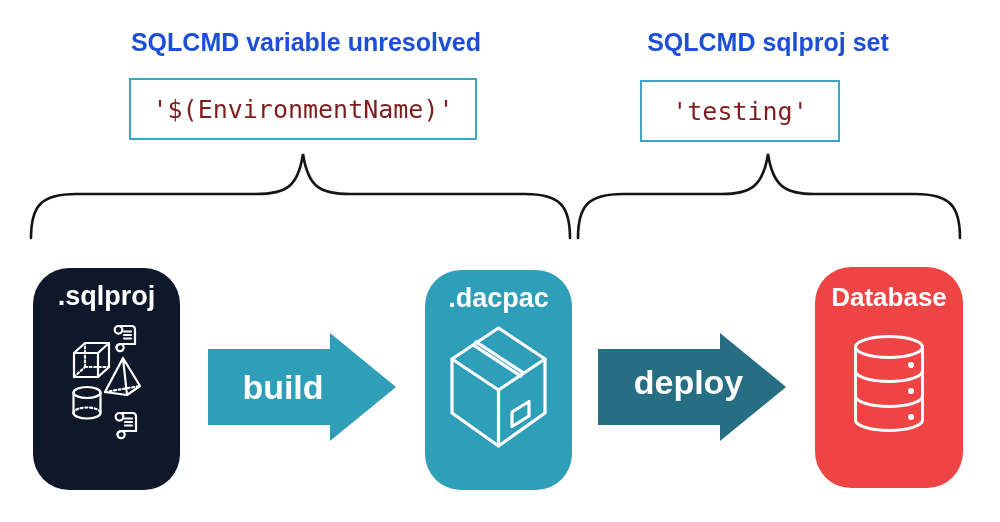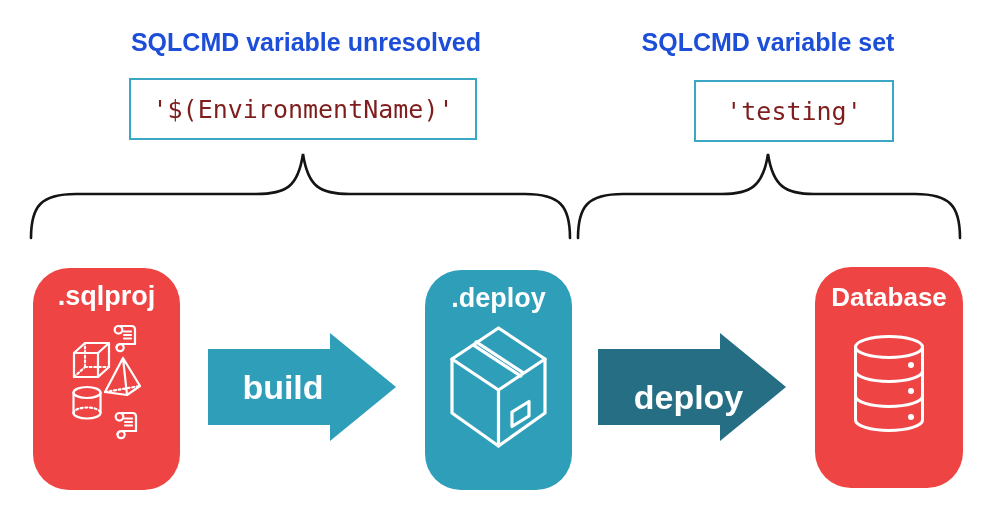--- a/index.html
+++ b/index.html
@@ -31,44 +31,44 @@
   }
   .icon-svg { position:absolute; }
   .ic { fill:none; stroke:#ffffff; stroke-linecap:round; stroke-linejoin:round; }
 </style>
 </head>
 <body>
 
 <div class="stage">
 
   <div class="heading" style="left:106px; top:28px; width:400px;">SQLCMD variable unresolved</div>
-  <div class="heading" style="left:618px; top:28px; width:300px;">SQLCMD variable set</div>
+  <div class="heading" style="left:618px; top:28px; width:300px;">SQLCMD sqlproj set</div>
 
   <div class="codebox" style="left:129px; top:78px; width:348px; height:62px;">
     <span class="code">'$(EnvironmentName)'</span>
   </div>
-  <div class="codebox" style="left:694px; top:80px; width:200px; height:62px;">
+  <div class="codebox" style="left:640px; top:80px; width:200px; height:62px;">
     <span class="code">'testing'</span>
   </div>
 
   <svg class="overlay" width="1000" height="522" viewBox="0 0 1000 522">
     <path d="M31,238 C31,206 41,194 76,194 L256,194 C286,194 298,187 303,154
              C308,187 320,194 350,194 L525,194 C560,194 570,206 570,238" fill="none" stroke="#141414" stroke-width="2.6" stroke-linecap="round"></path>
     <path d="M578,238 C578,206 588,194 623,194 L722,194 C750,194 763,187 768,154
              C773,187 786,194 814,194 L915,194 C950,194 960,206 960,238" fill="none" stroke="#141414" stroke-width="2.6" stroke-linecap="round"></path>
   </svg>
 
   <svg class="overlay" width="1000" height="522" viewBox="0 0 1000 522">
     <polygon fill="#2E9EB9" points="208,349 330,349 330,333 396,387 330,441 330,425 208,425"></polygon>
     <polygon fill="#256E84" points="598,349 720,349 720,333 786,387 720,441 720,425 598,425"></polygon>
   </svg>
   <div class="arrow-label" style="left:213px; top:349px; width:140px; height:76px;text-align:center;">build</div>
-  <div class="arrow-label" style="left:606px; top:349px; width:165px; height:96px;text-align:center;">deploy</div>
+  <div class="arrow-label" style="left:606px; top:334px; width:165px; height:96px;text-align:center;">deploy</div>
 
-  <div class="card" style="left: 33px; top: 268px; width: 147px; height: 222px; background-color: #ef4444;">
+  <div class="card" style="left: 33px; top: 268px; width: 147px; height: 222px; background-color: #0f172a;">
     <div class="card-label" style="top:13px;">.sqlproj</div>
     <svg class="icon-svg" style="left:0; top:50px;" width="147" height="172" viewBox="0 0 147 172">
       <defs>
         <g id="scroll" class="ic" stroke-width="2.2">
           <path d="M9,3 H19.5 Q23,3 23,6.5 V21"></path>
           <circle cx="6.5" cy="6.8" r="3.8"></circle>
           <path d="M12,8.5 H19 M12,12 H19 M12,15.5 H19"></path>
           <path d="M23,21 H10"></path>
           <path d="M10,21 Q4.5,21.2 4.5,24.6"></path>
           <circle cx="8.1" cy="24.6" r="3.6"></circle>
@@ -89,21 +89,21 @@
         <ellipse cx="15" cy="6.5" rx="13.5" ry="5.5"></ellipse>
         <path d="M1.5,6.5 V27 M28.5,6.5 V27"></path>
         <path d="M1.5,27 A13.5,5.5 0 0 0 28.5,27"></path>
         <path d="M1.5,27 A13.5,5.5 0 0 1 28.5,27" stroke-dasharray="2 2.6"></path>
       </g>
       <use href="#scroll" transform="translate(80,92)"></use>
     </svg>
   </div>
 
   <div class="card" style="left: 425px; top: 270px; width: 147px; height: 220px; background-color: rgb(46, 158, 185);">
-    <div class="card-label" style="top:13px;">.deploy</div>
+    <div class="card-label" style="top:13px;">.dacpac</div>
     <svg class="icon-svg" style="left:20px; top:55px;" width="107" height="125" viewBox="0 0 107 125">
       <g class="ic" stroke-width="3.2">
         <path d="M53.5,3 L7,34 L53.5,65 L100,34 Z"></path>
         <path d="M31.1,16.9 L78,47.7 M28.9,20.3 L75.8,51.1"></path>
         <path d="M7,34 V88 L53.5,121 L100,88 V34"></path>
         <path d="M53.5,65 V121"></path>
         <polygon points="67,87 84,76.5 84,91 67,101.5"></polygon>
       </g>
     </svg>
   </div>

